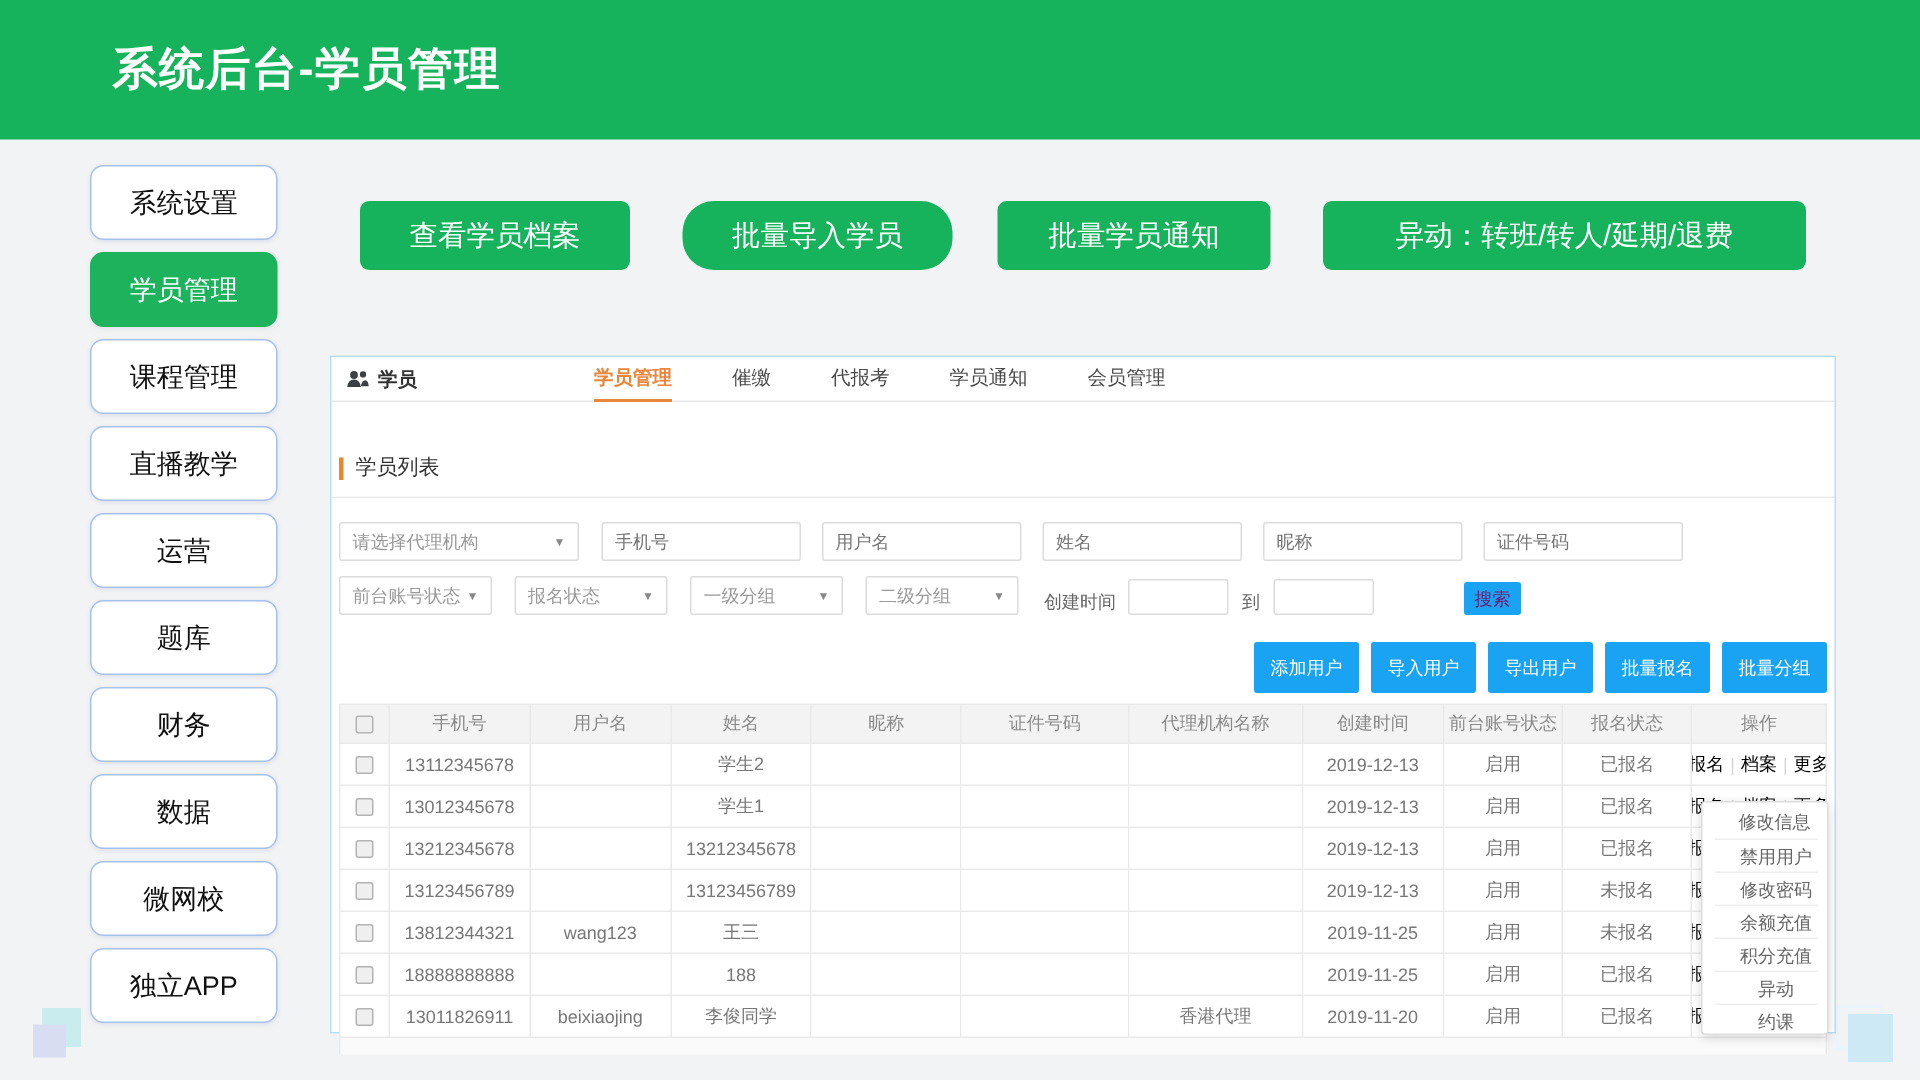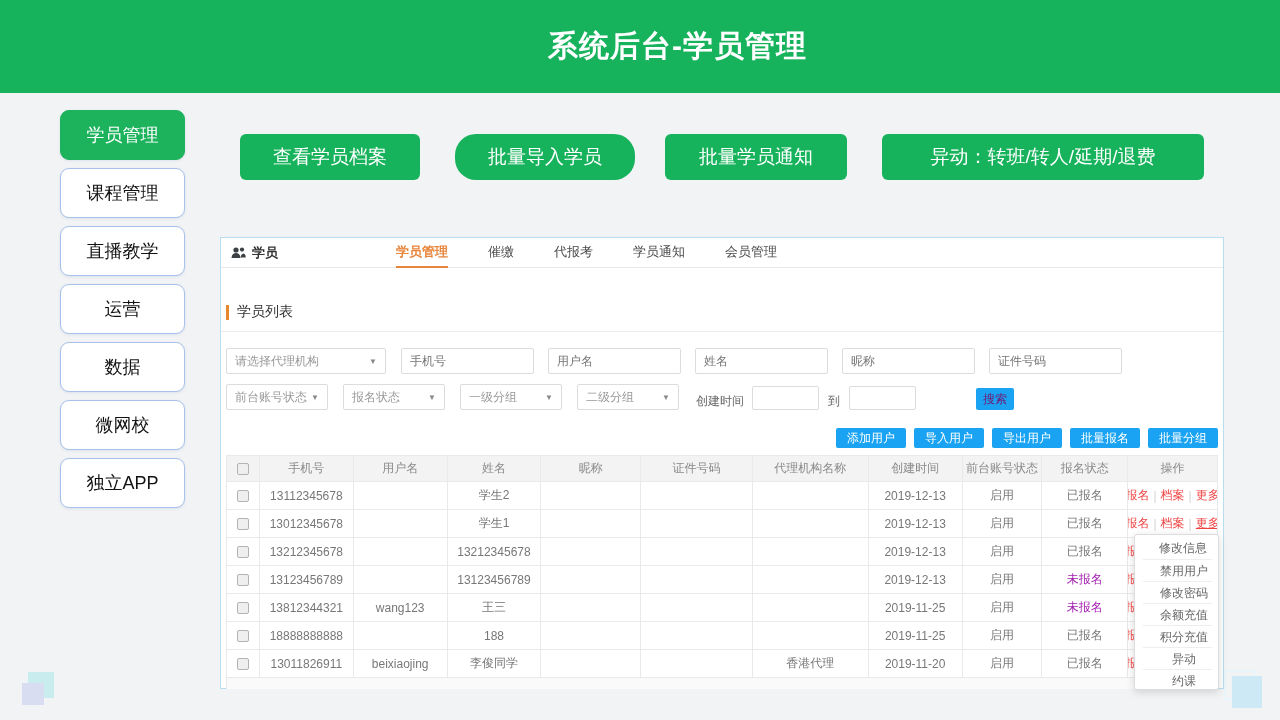--- a/index.html
+++ b/index.html
@@ -3,21 +3,21 @@
 <meta charset="utf-8">
 <style>
   * { margin:0; padding:0; box-sizing:border-box; }
   html,body { width:1280px; height:720px; }
   body {
     font-family:"Liberation Sans","DejaVu Sans",sans-serif;
     background:#f2f3f4; position:relative; overflow:hidden;
   }
   
   .banner { position:absolute; left:0; top:0; width:1280px; height:93px;
-    background:#17b35c; display:flex; align-items:center;justify-content:center; }
+    background:#17b35c; display:flex; align-items:center; }
   .banner h1 { color:#fff; font-size:30px; font-weight:600; margin-left:75px; letter-spacing:1px; }
   
   .sidebar { position:absolute; left:60px; top:110px; width:125px; }
   .side-item { width:125px; height:50px; margin-bottom:8px; background:#fff;
     border:1px solid #a6c1ea; border-radius:9px; display:flex; align-items:center;
     justify-content:center; font-size:18px; color:#111; cursor:pointer;
     box-shadow:0 1px 3px rgba(120,150,200,.18); }
   .side-item.active { background:#1cb35c; border-color:#1cb35c; color:#fff; }
   
   .actions { position:absolute; left:240px; top:134px; display:flex; }
@@ -56,39 +56,39 @@
   .f-row1 .f-select { width:160px; margin-right:15px; }
   .f-row1 .f-input { width:133px; margin-right:14px; }
   .f-row2 .f-select { width:102px; margin-right:15px; }
   .f-label { font-size:12px; color:#666; margin:0 8px 0 2px; }
   .f-date { width:67px; height:24px; border:1px solid #dcdcdc; border-radius:2px; background:#fff; }
   .to-label { font-size:12px; color:#666; margin:0 9px; }
   .search-btn { width:38px; height:22px; background:#1aa3f2; color:#701a75; font-size:12px;
     border:none; border-radius:2px; margin-left:60px; cursor:pointer; }
   
   .bulk-row { display:flex; justify-content:flex-end; margin-top:18px; padding-right:5px; }
-  .bulk-btn { height:20px; padding:0 11px; margin-left:8px; background:#1aa3f2; color:#fff;
+  .bulk-btn { height:34px; padding:0 11px; margin-left:8px; background:#1aa3f2; color:#fff;
     font-size:12px; border:none; border-radius:2px; cursor:pointer; }
   
   .table { margin:7px 5px 0 5px; border-top:1px solid #e9e9e9; }
   .t-row { display:flex; }
   .t-head { background:#f3f3f3; }
   .t-cell { border-right:1px solid #e9e9e9; border-bottom:1px solid #e9e9e9;
     display:flex; align-items:center; justify-content:center; font-size:12px;
     color:#777; overflow:hidden; white-space:nowrap; }
   .t-cell:first-child { border-left:1px solid #e9e9e9; }
   .t-head .t-cell { height:26px; color:#8a8a8a; }
   .t-body .t-cell { height:28px; background:#fff; }
   .c0{width:34px;} .c1{width:94px;} .c2{width:94px;} .c3{width:94px;} .c4{width:100px;}
   .c5{width:112px;} .c6{width:116px;} .c7{width:94px;} .c8{width:80px;} .c9{width:86px;}
   .c10{width:90px;}
   .checkbox { width:12px; height:12px; border:1px solid #b3b3b3; border-radius:2px;
     background:#efefef; cursor:pointer; }
-  .status-red { color:#a21caf; }
-  .op-link { color:#ef4444; cursor:pointer; }
+  .status-red { color:#737373; }
+  .op-link { color:#000000; cursor:pointer; }
   .op-link.hovered { text-decoration:underline; }
   .op-sep { color:#d5d5d5; margin:0 4px; }
   .table-footer { height:11px; background:#fafafa; border-left:1px solid #e9e9e9;
     border-right:1px solid #e9e9e9; margin:0 5px; }
   
   .dropdown { position:absolute; left:913px; top:296px; width:85px; height:156px;
     background:#fff; border:1px solid #ddd; border-radius:3px;
     box-shadow:0 2px 8px rgba(0,0,0,.15); overflow:hidden; padding-top:2px; z-index:5; }
   .dd-item { height:22px; line-height:22px; text-align:center; font-size:12px;
     color:#666; cursor:pointer;padding-left:13px; }
@@ -101,24 +101,27 @@
   .deco-r-fill { left:1232px; top:676px; width:30px; height:32px; background:#cde9f6; }
 </style>
 </head>
 <body>
 
 <div class="banner">
   <h1>系统后台-学员管理</h1>
 </div>
 
 <div class="sidebar">
+    <div class="side-item">系统设置</div>
     <div class="side-item active">学员管理</div>
     <div class="side-item">课程管理</div>
     <div class="side-item">直播教学</div>
     <div class="side-item">运营</div>
+    <div class="side-item">题库</div>
+    <div class="side-item">财务</div>
     <div class="side-item">数据</div>
     <div class="side-item">微网校</div>
     <div class="side-item">独立APP</div>
   </div>
 
 <div class="actions">
     <button class="action-btn">查看学员档案</button>
     <button class="action-btn">批量导入学员</button>
     <button class="action-btn">批量学员通知</button>
     <button class="action-btn">异动：转班/转人/延期/退费</button>

